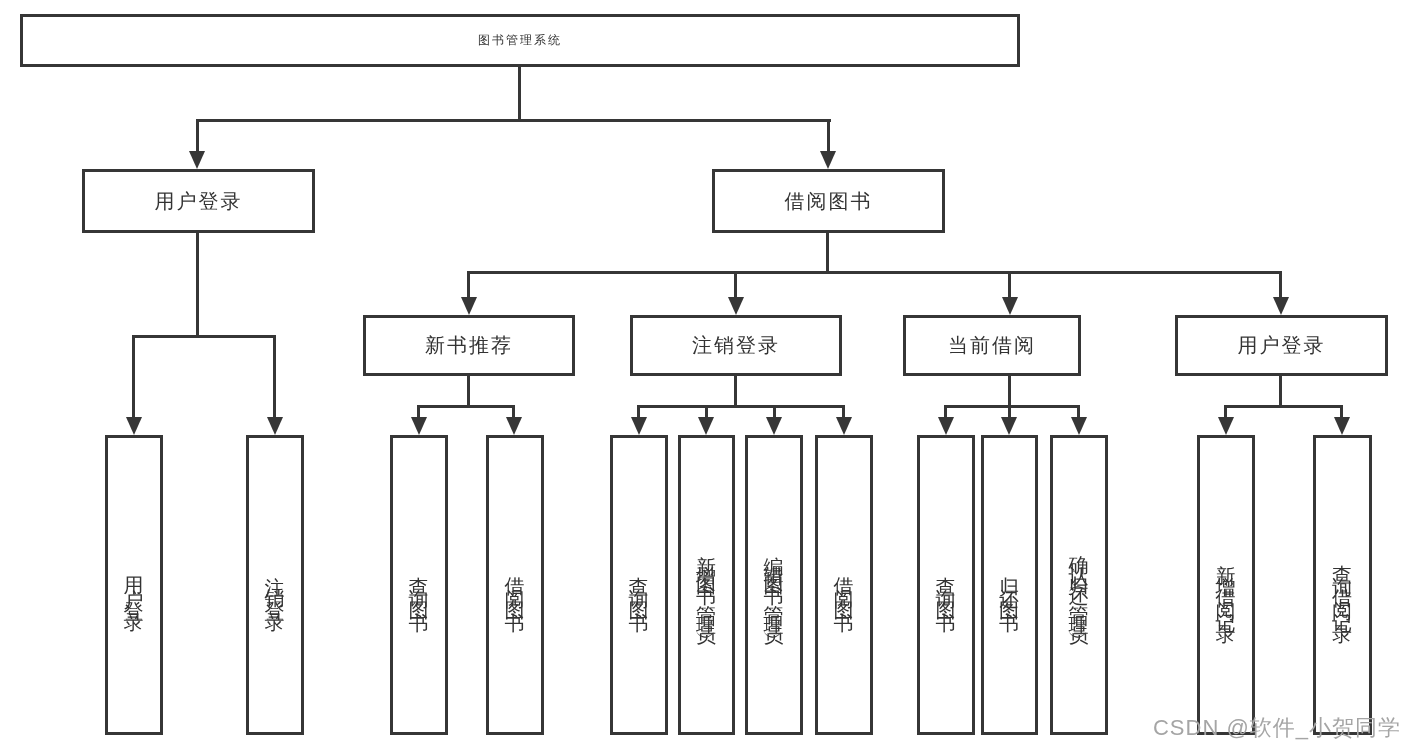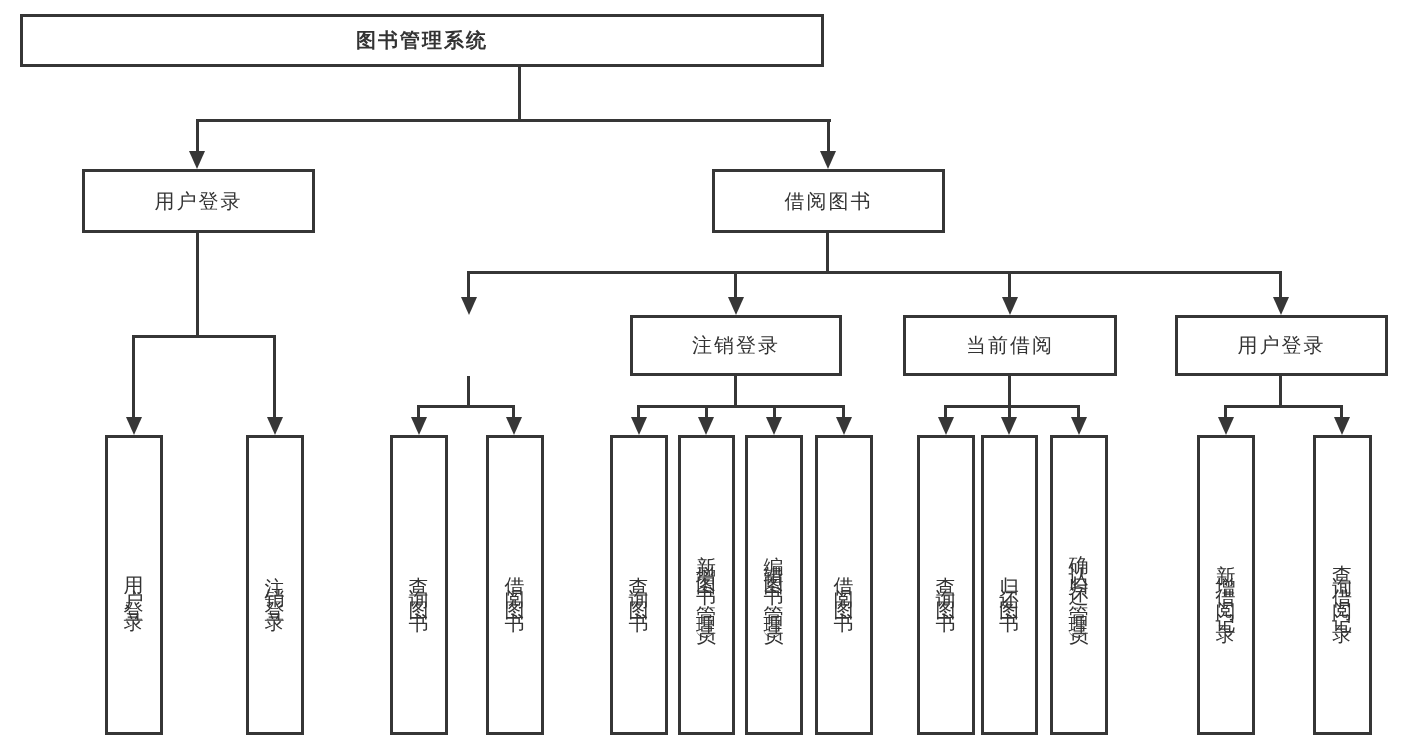--- a/index.html
+++ b/index.html
@@ -24,21 +24,21 @@
     position: absolute;
     box-sizing: border-box;
     background: var(--background);
     border: 3px solid var(--line);
     display: flex;
     align-items: center;
     justify-content: center;
     color: var(--text);
     z-index: 2;
   }
-  .root-box  { left: 20px;  top: 14px;  width: 804px; height: 53px; font-size: 20px; letter-spacing: 2px; font-weight: bold; }
+  .root-box  { left: 20px;  top: 14px;  width: 1000px; height: 53px; font-size: 12px; letter-spacing: 2px; }
   .l2-box    { top: 169px;  height: 64px; font-size: 20px; letter-spacing: 2px; }
   .l3-box    { top: 315px;  height: 61px; font-size: 20px; letter-spacing: 2px; }
   .leaf-box  { top: 435px;  height: 300px; }
   .vtext {
     writing-mode: vertical-rl;
     text-orientation: mixed;
     font-size: 20px;
     letter-spacing: 12px;
     line-height: 1;
     color: var(--text);
@@ -86,24 +86,27 @@
     <span>图书管理系统</span>
   </div>
 
   <div class="box l2-box" style="left:82px; width:233px;">
     <span>用户登录</span>
   </div>
   <div class="box l2-box" style="left:712px; width:233px;">
     <span>借阅图书</span>
   </div>
 
+  <div class="box l3-box" style="left:363px; width:212px;">
+    <span>新书推荐</span>
+  </div>
   <div class="box l3-box" style="left:630px; width:212px;">
     <span>注销登录</span>
   </div>
-  <div class="box l3-box" style="left:903px; width:214px;">
+  <div class="box l3-box" style="left:903px; width:178px;">
     <span>当前借阅</span>
   </div>
   <div class="box l3-box" style="left:1175px; width:213px;">
     <span>用户登录</span>
   </div>
 
   <div class="box leaf-box" style="left:105px; width:58px;">
     <span class="vtext">用户登录</span>
   </div>
   <div class="box leaf-box" style="left:246px; width:58px;">
@@ -213,14 +216,15 @@
 
   <div>
     <div class="v" style="left:1279px; top:376px; height:32px;"></div>
     <div class="h" style="left:1224px; top:405px; width:119px;"></div>
     <div class="v" style="left:1224px; top:405px; height:14px;"></div>
     <div class="arrow" style="left:1218px; top:417px;"></div>
     <div class="v" style="left:1340px; top:405px; height:14px;"></div>
     <div class="arrow" style="left:1334px; top:417px;"></div>
   </div>
 
+  <div class="watermark">CSDN @软件_小贺同学</div>
 
 </div>
 
 </body></html>

